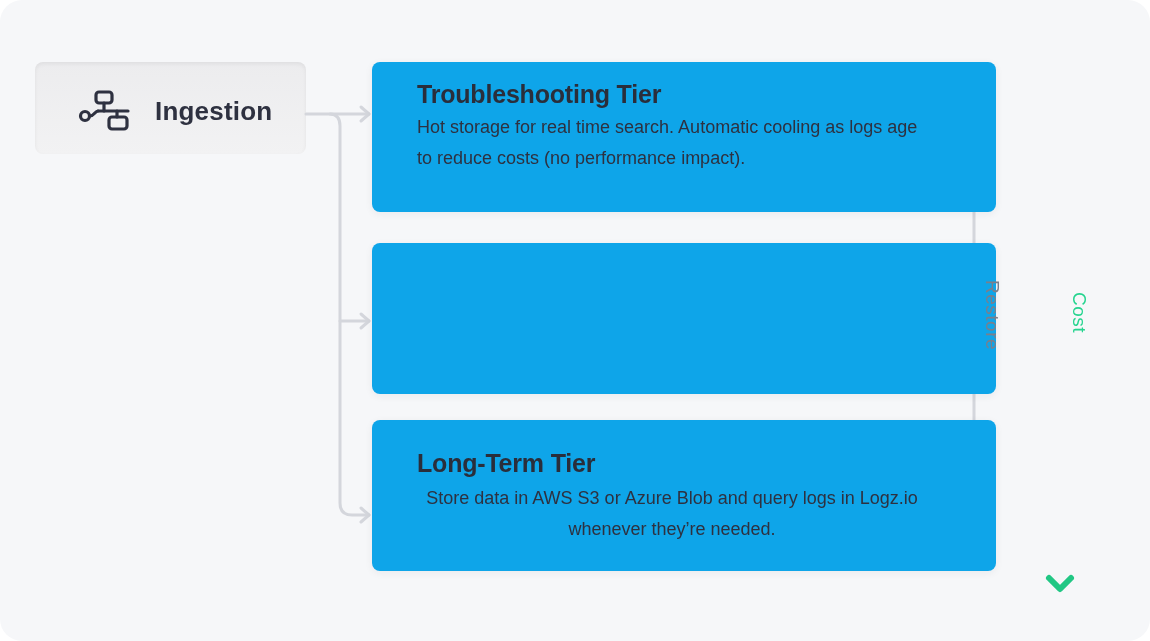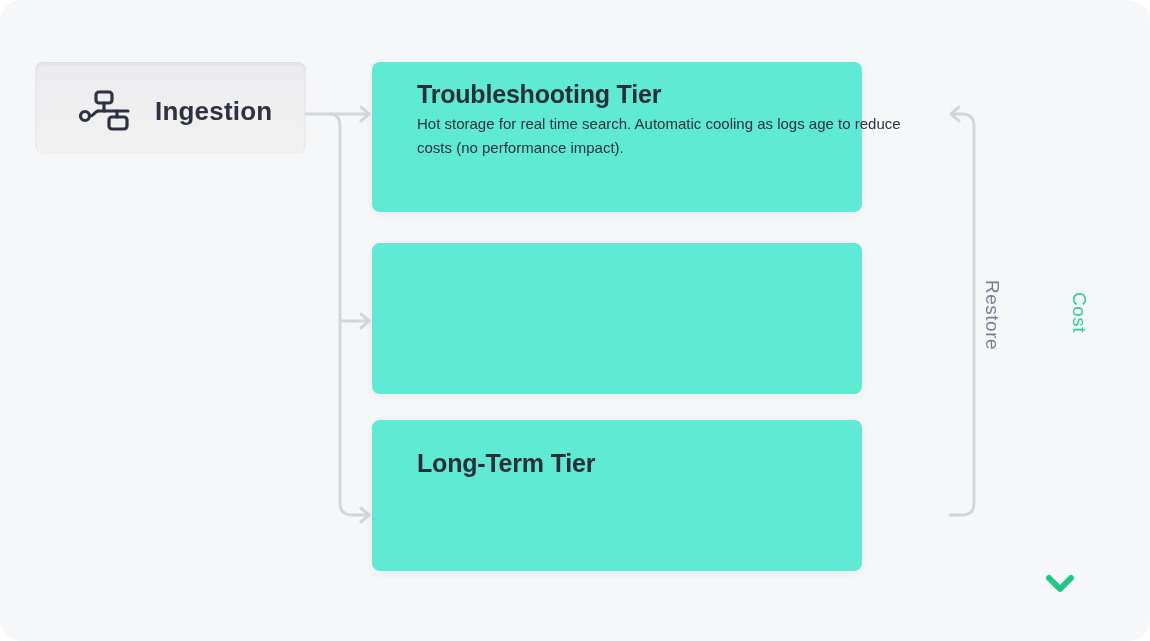--- a/index.html
+++ b/index.html
@@ -7,26 +7,26 @@
          font-family: "Liberation Sans", "DejaVu Sans", sans-serif; }
   .canvas { position: absolute; left: 0; top: 0; width: 1150px; height: 641px;
             background: #f6f7f9; border-radius: 22px; }
   .ingest { position: absolute; left: 35px; top: 62px; width: 271px; height: 92px;
             border-radius: 8px;
             background: linear-gradient(180deg, #ececee 0%, #f2f2f3 100%);
             box-shadow: inset 0 2px 4px rgba(0,0,0,0.06); }
   .ingest-icon { position: absolute; left: 78px; top: 89px; width: 54px; height: 44px; }
   .ingest-label { position: absolute; left: 155px; top: 96px; font-size: 26px;
                   font-weight: 700; color: #2e3140; letter-spacing: 0.2px; }
-  .card { position: absolute; left: 372px; width: 490px; background: #5eead4;
+  .card { position: absolute; left: 372px; width: 624px; background: #0ea5e9;
           border-radius: 8px; box-shadow: 0 2px 8px rgba(30,35,50,0.06); }
   .card-title { position: absolute; left: 45px; font-size: 25px; font-weight: 700;
                 color: #2a2e3b; letter-spacing: -0.2px; white-space: nowrap; }
-  .card-desc { position: absolute; left: 45px; width: 510px; font-size: 15px;
-               line-height: 24px; color: #2e3140; }
+  .card-desc { position: absolute; left: 45px; width: 510px; font-size: 18px;
+               line-height: 31px; color: #2e3140; }
   .connectors { position: absolute; left: 0; top: 0; }
   .restore-label { position: absolute; left: 981px; top: 280px; font-size: 19px;
                    color: #7a7f8c; writing-mode: vertical-rl; letter-spacing: 0.5px; }
   .cost-label { position: absolute; left: 1068px; top: 292px; font-size: 19px;
                 color: #25d48f; writing-mode: vertical-rl; letter-spacing: 0.5px; }
 </style>
 </head>
 <body>
 
 <div class="canvas"></div>
@@ -74,16 +74,17 @@
 <div class="card" style="top:62px;height:150px;">
   <div class="card-title" style="top:18px;">Troubleshooting Tier</div>
   <div class="card-desc" style="top:50px;">Hot storage for real time search. Automatic cooling as logs age to reduce costs (no performance impact).</div>
 </div>
 
 <div class="card" style="top:243px;height:151px;">
 </div>
 
 <div class="card" style="top:420px;height:151px;text-align:center;">
   <div class="card-title" style="top:29px;">Long-Term Tier</div>
+  <div class="card-desc" style="top:63px;">Store data in AWS S3 or Azure Blob and query logs in Logz.io whenever they’re needed.</div>
 </div>
 
 <div class="restore-label">Restore</div>
 <div class="cost-label">Cost</div>
 
 </body></html>

